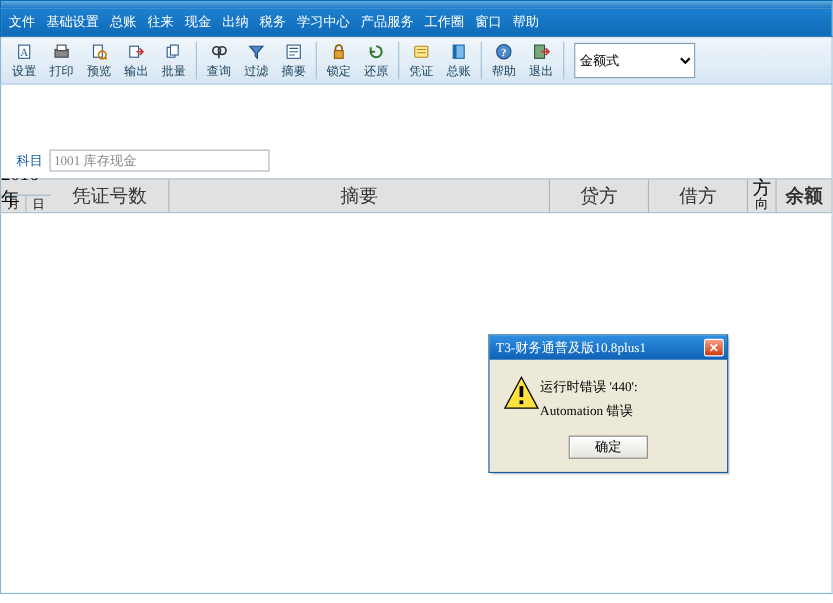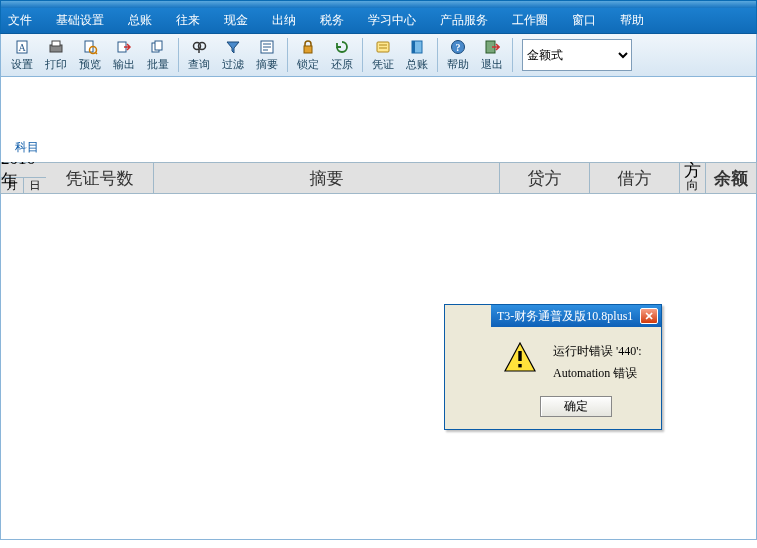--- a/index.html
+++ b/index.html
@@ -20,21 +20,21 @@
     border-left: 1px solid #0a6bb4;
     border-right: 1px solid #0a6bb4;
   }
   .menubar {
     background: linear-gradient(to bottom, #1c7fcf, #0f6bb8);
     border-left: 1px solid #0a6bb4;
     border-right: 1px solid #0a6bb4;
     border-bottom: 1px solid #0a5a9c;
     padding: 2px 4px;
     display: flex;
-    gap: 18px;
+    gap: 4px;
   }
   .menubar-item {
     color: #fff;
     padding: 2px 3px;
     cursor: pointer;
     white-space: nowrap;
   }
 
   .toolbar {
     background: linear-gradient(to bottom, #f0f6fb, #d7e6f3);
@@ -146,41 +146,40 @@
 
   
   .dialog {
     position: absolute;
     left: 444px;
     top: 304px;
     width: 218px;
     border: 1px solid #0a5ca8;
     background: #ece9d8;
     box-shadow: 2px 2px 2px rgba(0,0,0,.25);
-    padding-left: 46px;
   }
   .dialog-title {
     height: 22px;
     background: linear-gradient(to bottom, #2f8fe0, #0e60b7);
     display:flex; align-items:center; justify-content:space-between;
     padding: 0 3px 0 6px;
     color:#fff; font-size:12px;
   }
   .dialog-close {
     width:18px; height:16px;
     background: linear-gradient(to bottom,#f7a086,#d1390a);
     border:1px solid #fff;
     border-radius:2px;
     display:flex;align-items:center;justify-content:center;
     cursor:pointer;
     color:#fff; font-weight:bold; font-size:11px;
   }
   .dialog-body {
     padding: 14px 12px 6px 12px;
-    display:flex; gap:16px;
+    display:flex; gap:0;
   }
   .dialog-icon svg { display:block;}
   .dialog-text { font-size:12px; color:#000; line-height:1.8;}
   .dialog-buttons {
     display:flex; justify-content:center; padding:6px 0 12px 0;
   }
   .dialog-btn {
     min-width:72px; height:21px;
     border:1px solid #888;
     background:linear-gradient(to bottom,#fefefe,#e5e5de);
@@ -346,20 +345,21 @@
     </div>
     <div class="tool-sep"></div>
     <div class="tool-dropdown">
       <select><option>金额式</option></select>
     </div>
   </div>
 
 <div class="subheader-area">
   <div class="subject-row">
     <span class="subject-label">科目</span>
+    <input class="subject-select" readonly="" value="1001 库存现金" style="">
   </div>
 </div>
 
 <div class="grid-header">
   <div class="col-group w-date">
     <div class="col-group-top">2016年</div>
     <div class="col-group-bot">
       <div class="subcol">月</div>
       <div class="subcol">日</div>
     </div>

